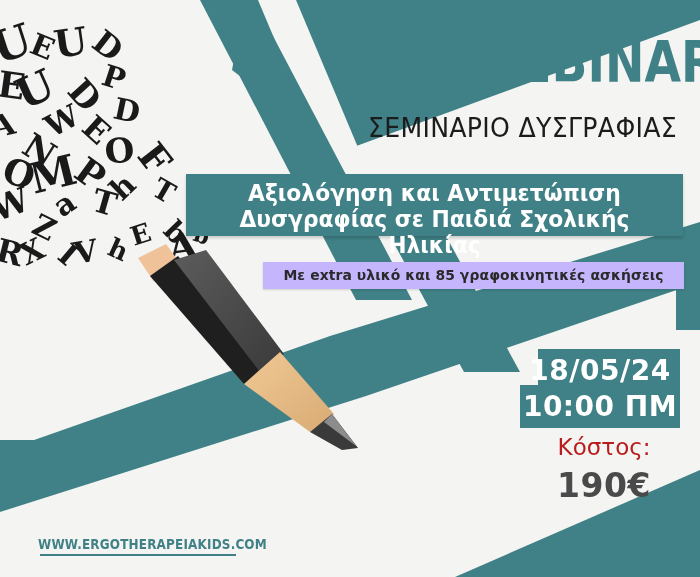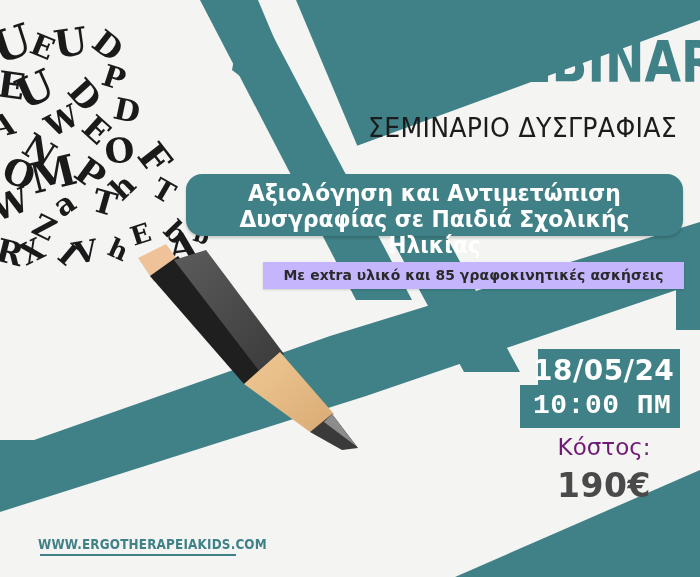--- a/index.html
+++ b/index.html
@@ -46,21 +46,20 @@
     text-align:center;
     letter-spacing:0.3px;
     transform:scaleX(0.97);
     transform-origin:center;
   }
 
   #title-banner{
     position:absolute;left:186px;top:174px;width:497px;height:62px;
     background:#3f8186;
     box-shadow:0 2px 3px rgba(0,0,0,.18);
-    border-radius:16px;
   }
   #title-banner .tline{
     position:absolute;left:0;width:100%;
     color:#ffffff;font-weight:700;font-size:22.5px;
     text-align:center;letter-spacing:0px;
     transform:scaleX(0.97);transform-origin:center;
   }
   #title-l1{top:6px;}
   #title-l2{top:32px;}
 
@@ -72,29 +71,29 @@
   #extra-banner span{
     display:block;width:100%;text-align:center;
     font-size:14.2px;font-weight:700;color:#2a2a2a;
     line-height:27px;letter-spacing:0.1px;
     transform:scaleX(0.98);transform-origin:center;
   }
 
   
   #datebox{position:absolute;left:520px;top:349px;width:160px;height:79px;}
   #datebox .dt{
-    position:absolute;left:13px;width:160px;
+    position:absolute;left:0;width:160px;text-align:center;
     color:#ffffff;font-weight:700;font-size:28px;letter-spacing:0.5px;
   }
   #date-line{top:5px;}
-  #time-line{top:41px;font-family:Liberation Mono, monospace;}
+  #time-line{top:41px;}
 
   #cost-label{
     left:524px;top:434px;width:160px;text-align:center;
-    font-size:23px;color:#701a75;font-weight:400;
+    font-size:23px;color:#b91c1c;font-weight:400;
   }
   #cost-value{
     left:524px;top:466px;width:160px;text-align:center;
     font-size:33px;color:#4a4a4a;font-weight:700;letter-spacing:0.5px;
   }
 
   #site{
     left:38px;top:536px;width:210px;
     font-family:"DejaVu Sans Condensed","Liberation Sans Narrow","Liberation Sans",sans-serif;
     font-weight:700;font-size:14.5px;color:#3f8186;

